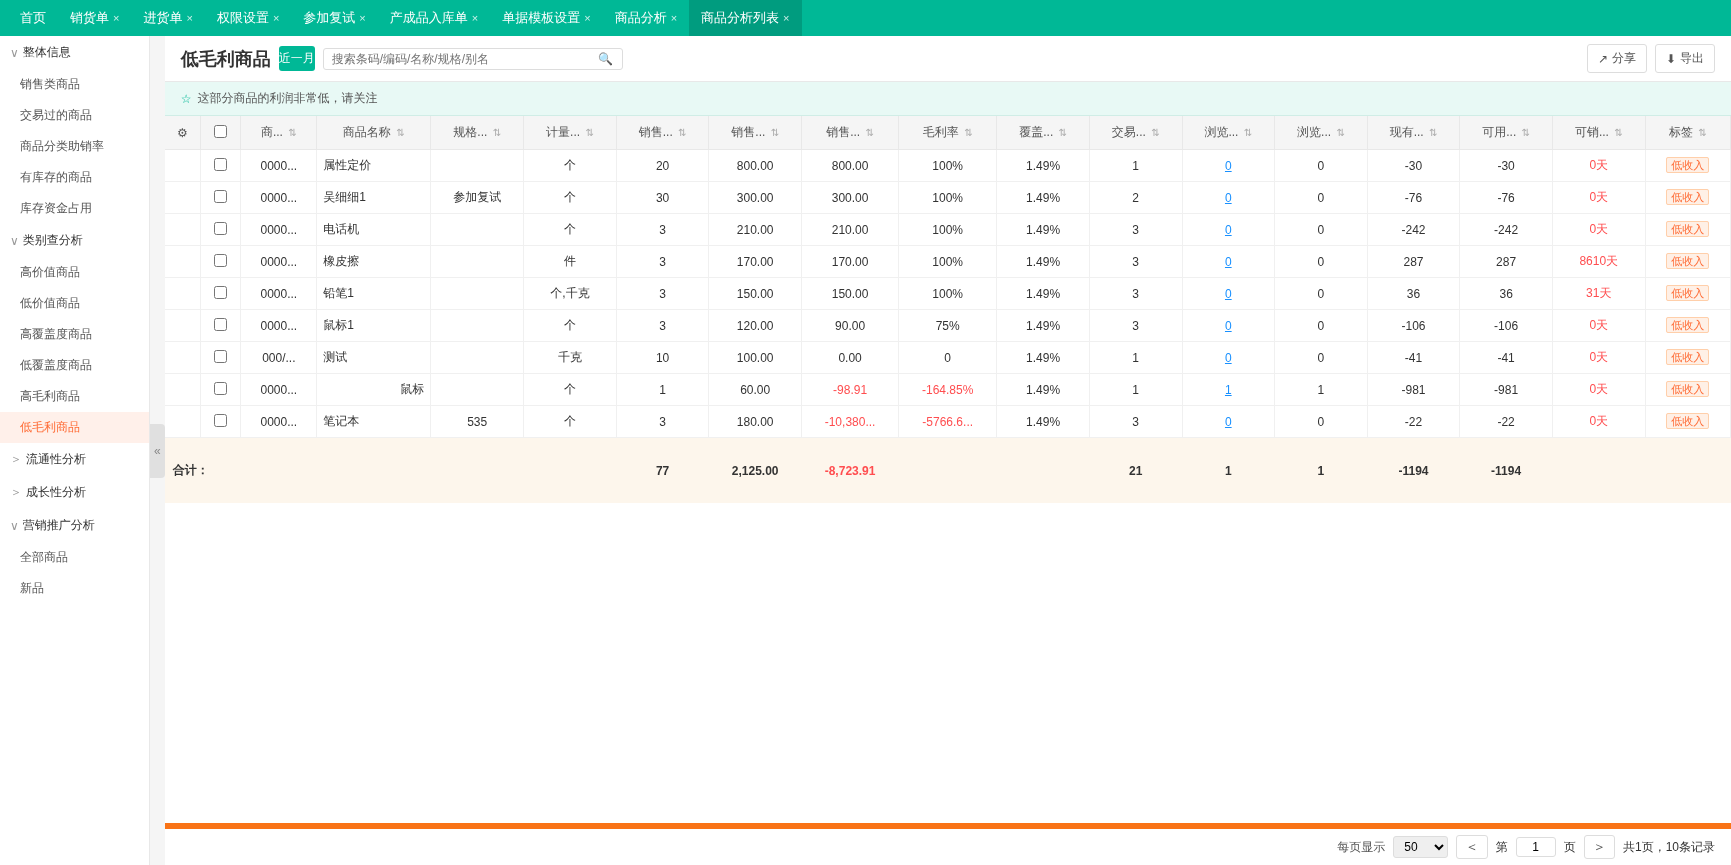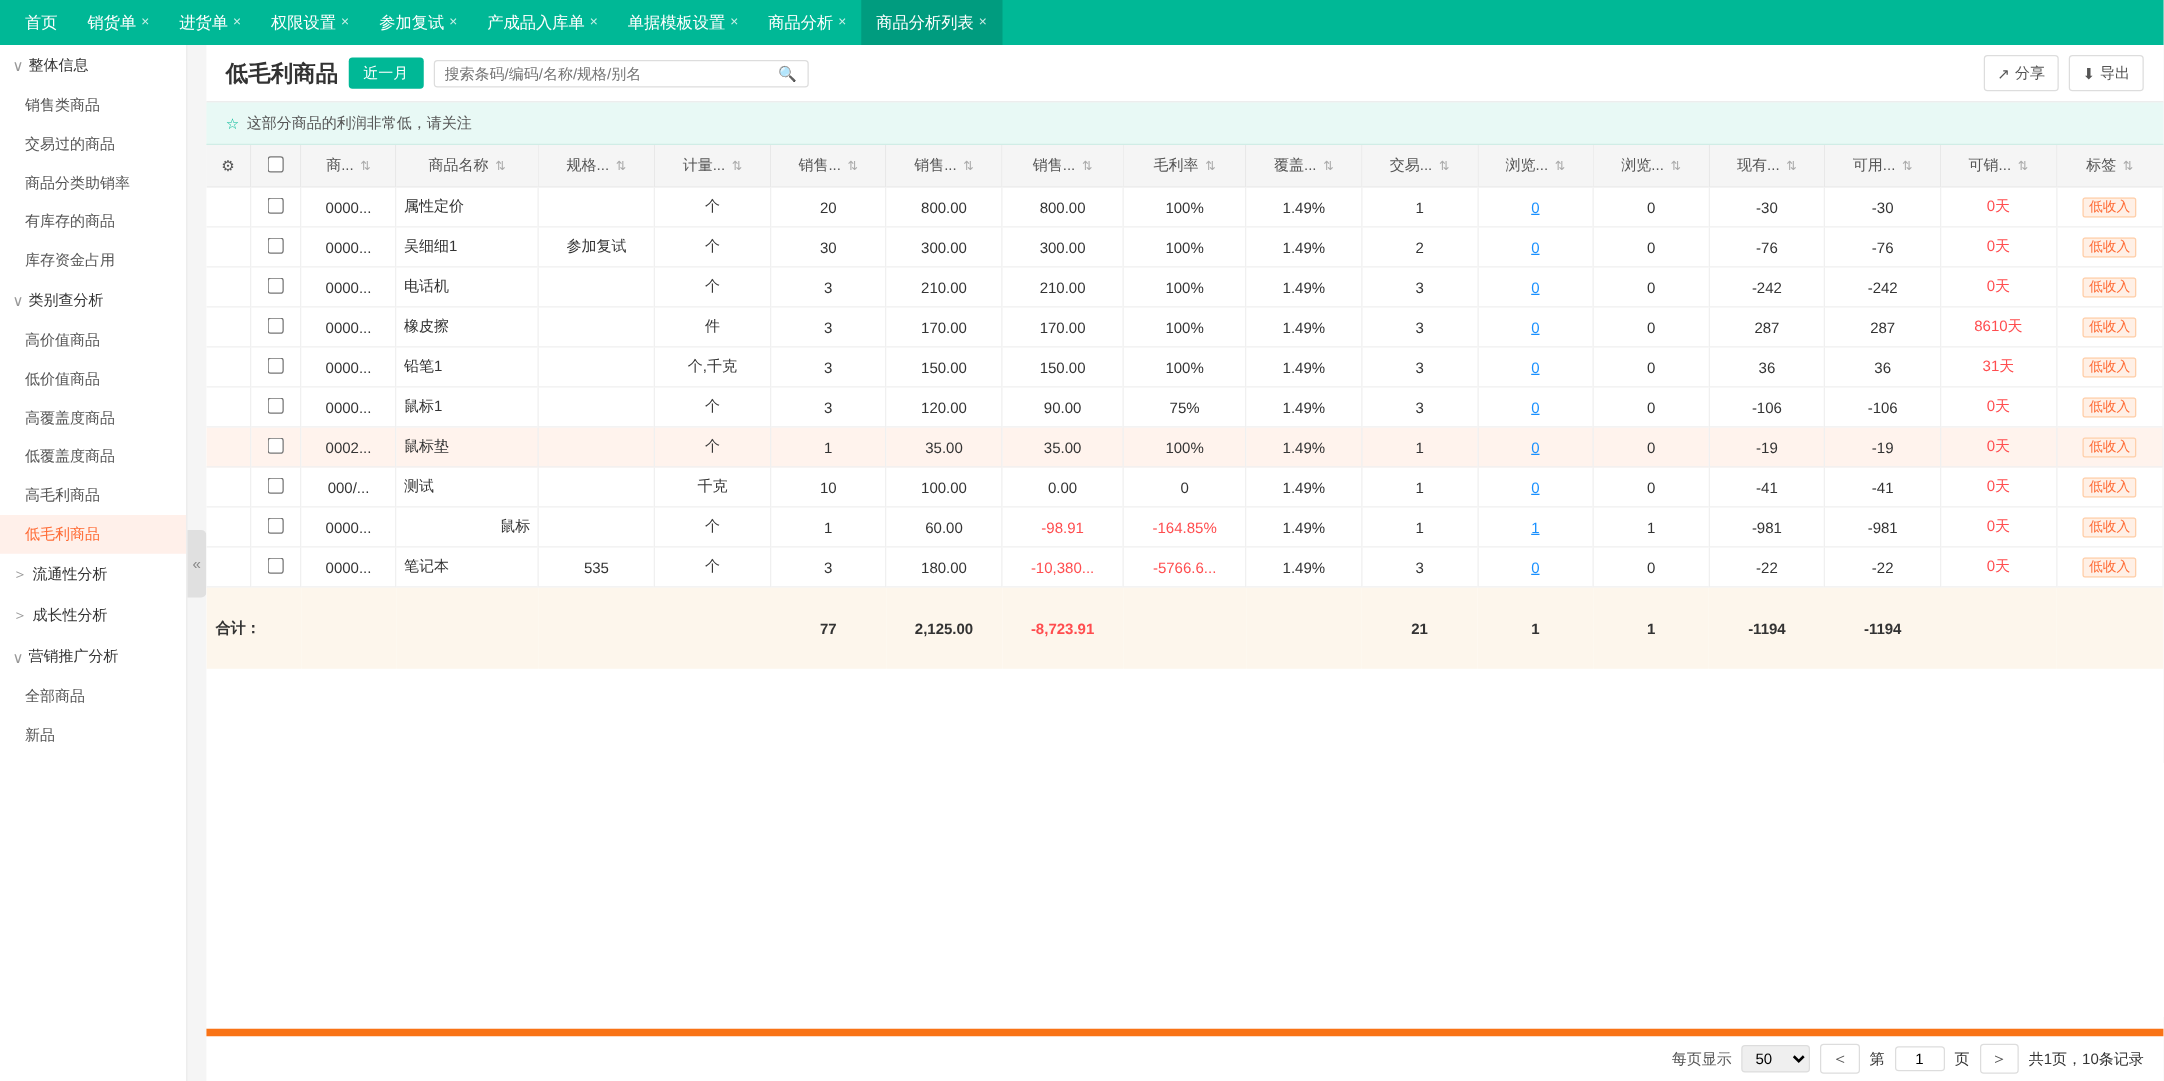--- a/index.html
+++ b/index.html
@@ -65,21 +65,21 @@
       padding: 8px 16px;
       background: #fff;
       border-bottom: 1px solid #e8e8e8;
       gap: 8px;
     }
     .page-title { font-size: 18px; font-weight: bold; color: #333; }
     .filter-btn {
       background: #00b896;
       color: #fff;
       border: none;
-      padding: 4px 12px;
+      padding: 4px 0;
       border-radius: 3px;
       cursor: pointer;
       font-size: 12px;
     }
     .search-box {
       display: flex;
       align-items: center;
       border: 1px solid #ddd;
       border-radius: 3px;
       padding: 3px 8px;
@@ -473,40 +473,20 @@
       <td style="">75%</td>
       <td>1.49%</td>
       <td>3</td>
       <td class="text-link">0</td>
       <td>0</td>
       <td>-106</td>
       <td>-106</td>
       <td style="color:#ff4d4f;">0天</td>
       <td><span class="tag-low-income">低收入</span></td>
     </tr>
-            <tr class="highlighted">
-      <td class="settings-icon-cell"></td>
-      <td><input type="checkbox" style=""></td>
-      <td>0002...</td>
-      <td style="text-align:left;">鼠标垫</td>
-      <td></td>
-      <td>个</td>
-      <td>1</td>
-      <td>35.00</td>
-      <td style="">35.00</td>
-      <td style="">100%</td>
-      <td>1.49%</td>
-      <td>1</td>
-      <td class="text-link">0</td>
-      <td>0</td>
-      <td>-19</td>
-      <td>-19</td>
-      <td style="color:#ff4d4f;">0天</td>
-      <td><span class="tag-low-income">低收入</span></td>
-    </tr>
             <tr>
       <td class="settings-icon-cell"></td>
       <td><input type="checkbox" style=""></td>
       <td>000/...</td>
       <td style="text-align:left;">测试</td>
       <td></td>
       <td>千克</td>
       <td>10</td>
       <td>100.00</td>
       <td style="">0.00</td>

